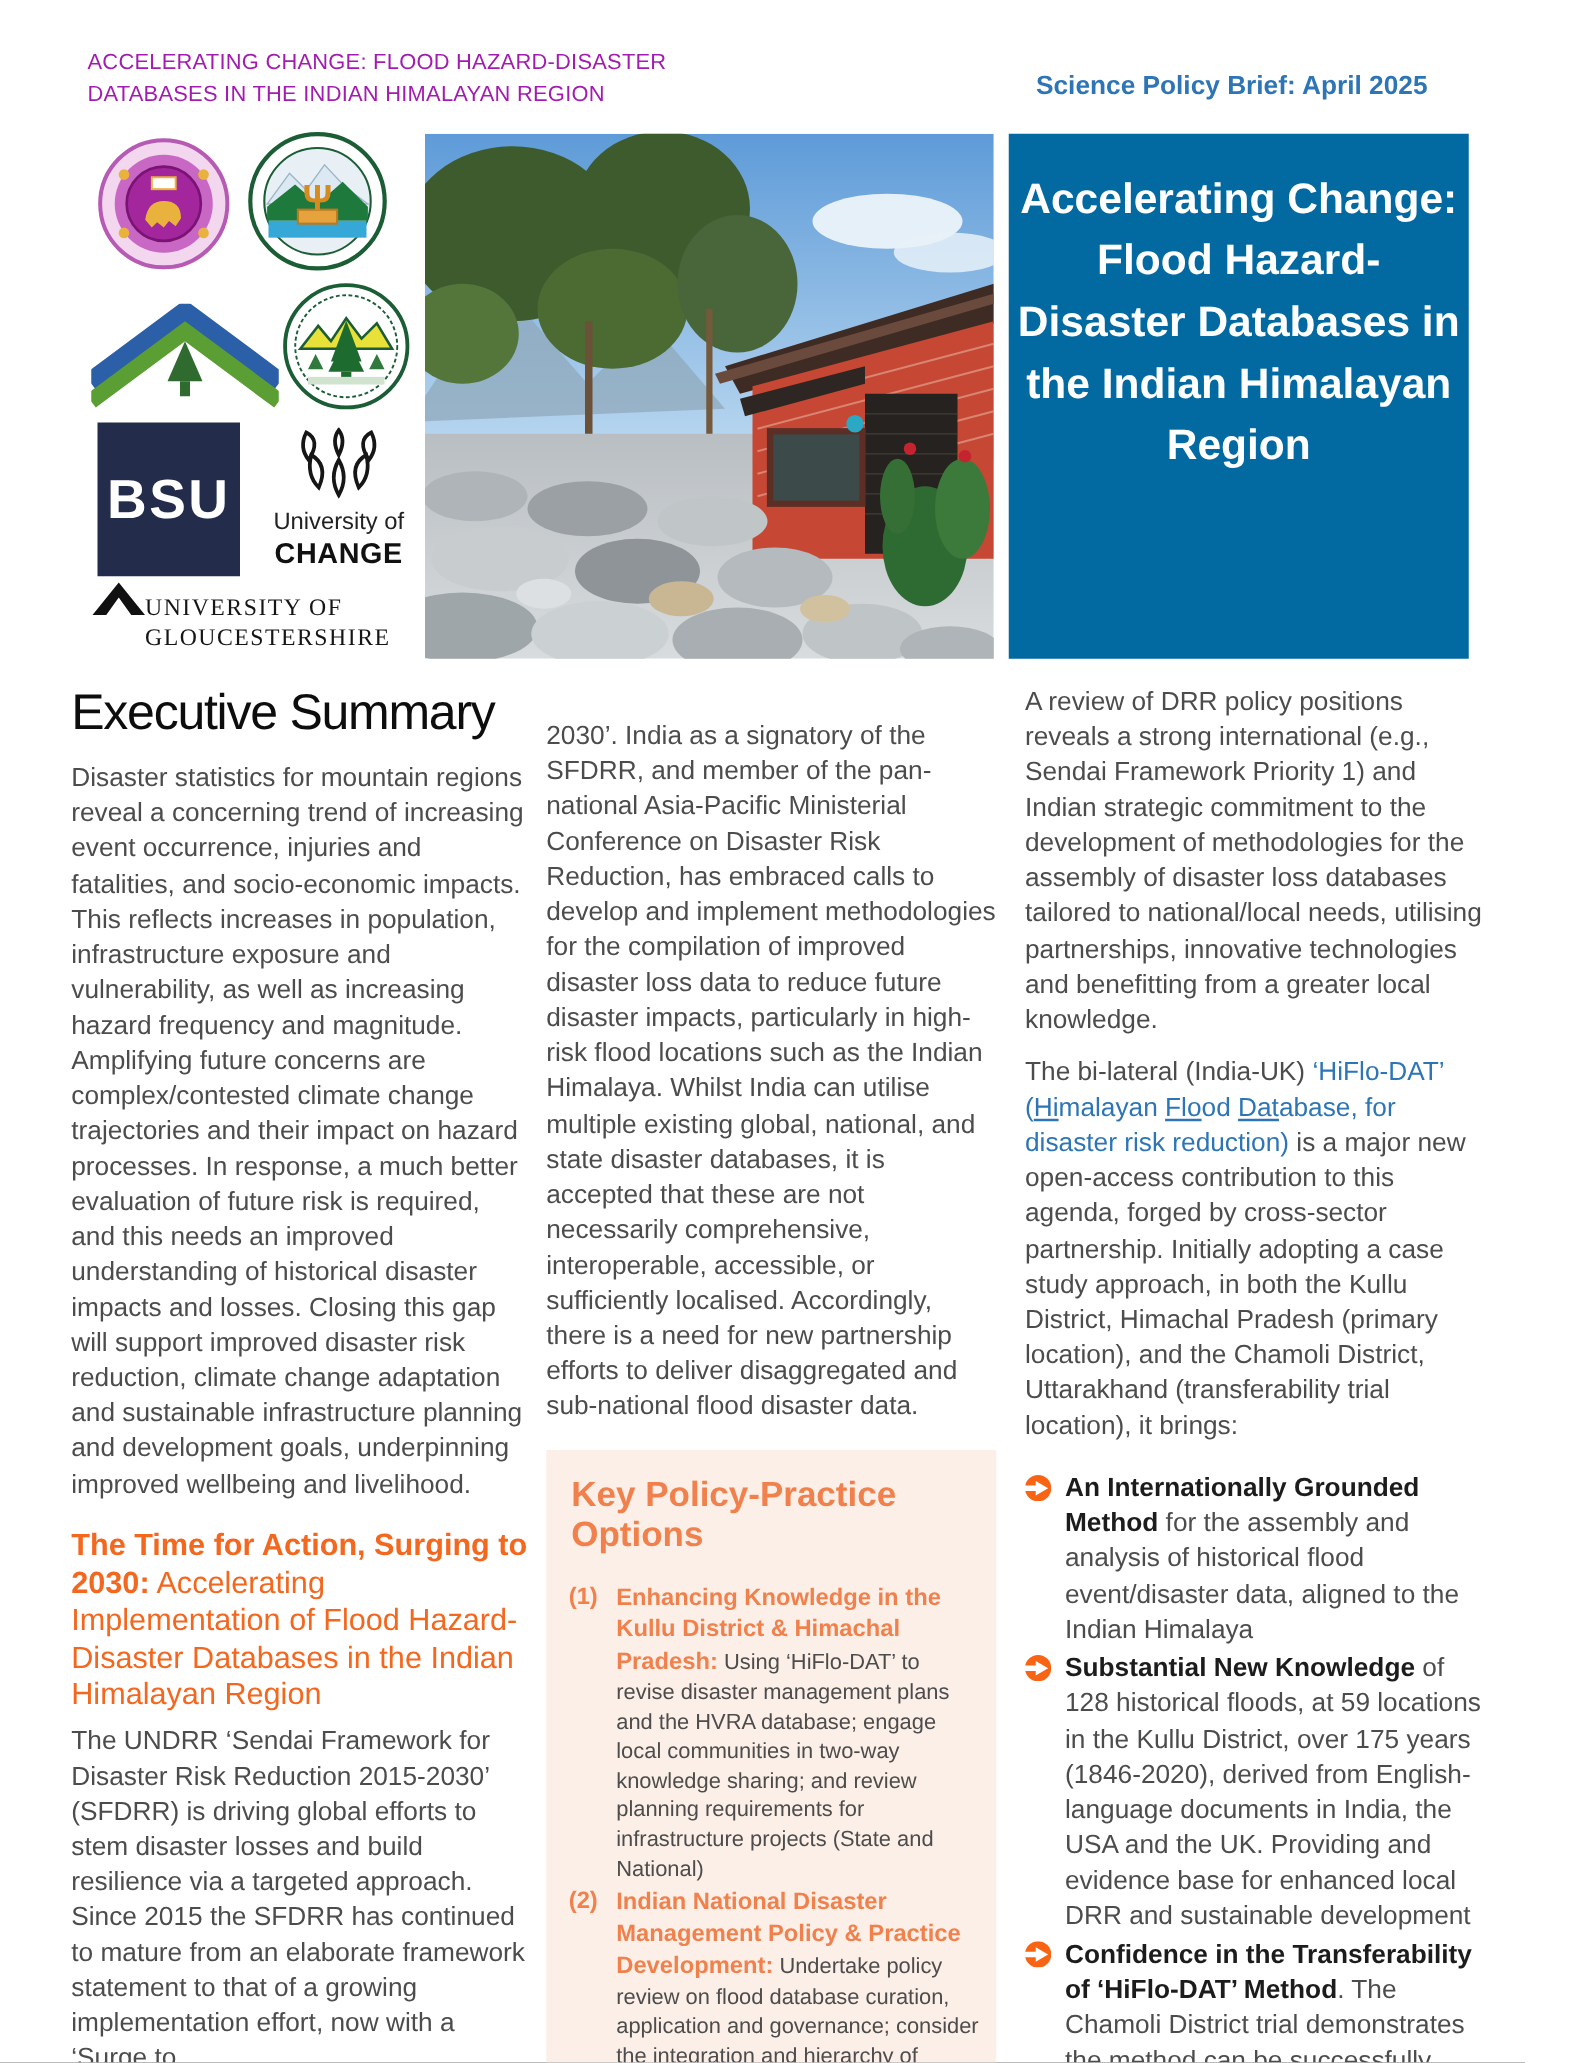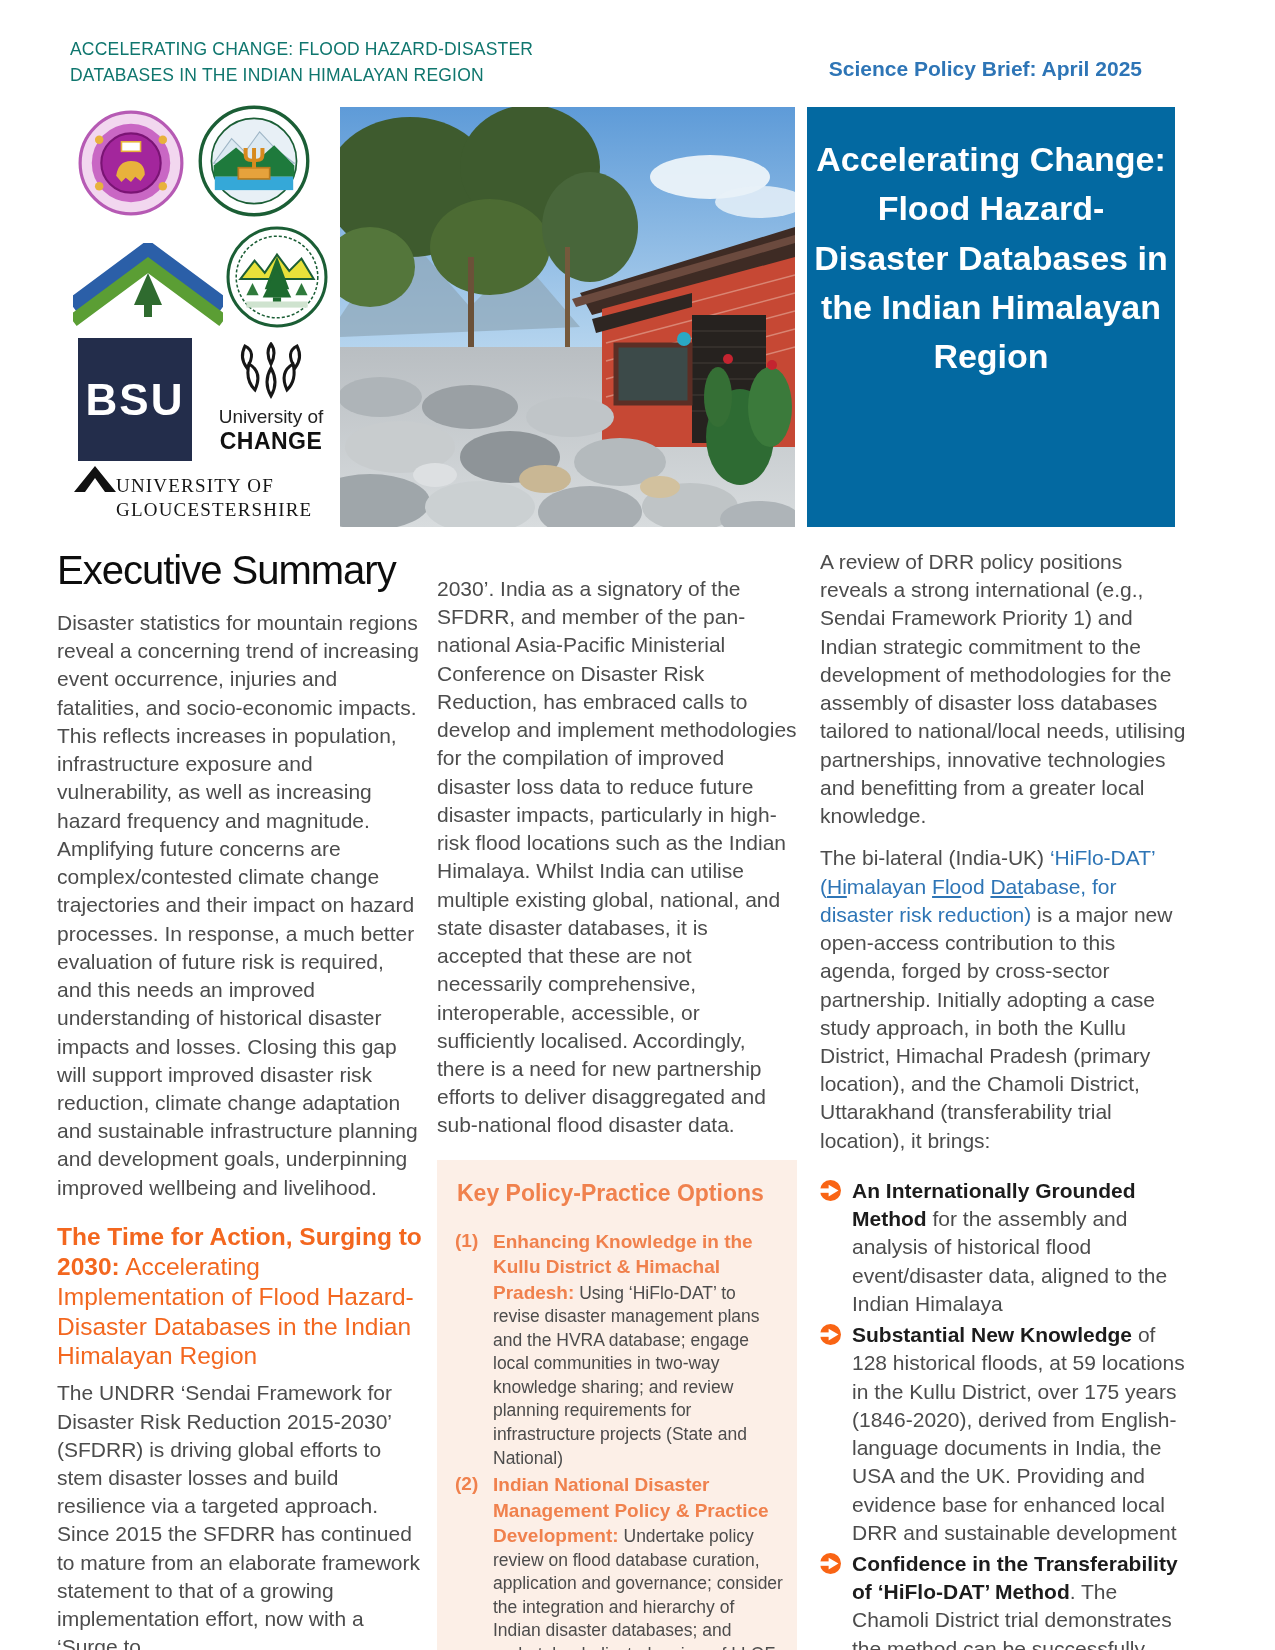--- a/index.html
+++ b/index.html
@@ -4,21 +4,21 @@
 <style>
   * { margin:0; padding:0; box-sizing:border-box; }
   html,body { background:#888; }
   .page {
     position:relative; width:1275px; height:1650px; margin:0 auto;
     background:#ffffff; overflow:hidden;
     font-family:"Liberation Sans", sans-serif;
   }
   
   .kicker { position:absolute; left:70px; top:36px; width:540px;
-    font-size:17.5px; line-height:1.5; color:#0f766e; letter-spacing:.2px; }
+    font-size:17.5px; line-height:1.5; color:#a21caf; letter-spacing:.2px; }
   .brief { position:absolute; top:57px; right:133px;
     font-size:21px; font-weight:bold; color:#2E75B6; }
   
   .logos { position:absolute; left:70px; top:105px; width:268px; height:432px; }
   .logo { position:absolute; }
   .bsu-box { width:114px; height:123px; background:#232D4B; color:#fff;
     display:flex; align-items:center; justify-content:center;
     font-weight:bold; font-size:44px; letter-spacing:2px; }
   .cumbria { width:118px; height:106px; text-align:center; }
   .cumbria .cumb-l1 { font-size:19px; color:#222; margin-top:2px; }
@@ -38,21 +38,21 @@
   .col { position:absolute; top:548px; }
   .col1 { left:57px;  width:366px; }
   .col2 { left:437px; width:360px; padding-top:27px; }
   .col3 { left:820px; width:372px; }
   h1.doc { font-size:40px; font-weight:normal; color:#0d0d0d; letter-spacing:-1px; margin:0 0 16px 0; }
   .subhead { font-size:24.5px; line-height:1.22; color:#F3671F; margin:20px 0 8px 0; }
   .subhead b { font-weight:bold; }
   .bodytext { font-size:21px; line-height:1.345; color:#4C4C4C; margin-bottom:14px; }
   
   .panel { background:#FCEFE7; margin-top:20px; padding:16px 12px 18px 18px; }
-  .panel h2 { font-size:23px; font-weight:bold; color:#F0814D; margin:4px 0 22px 2px; }
+  .panel h2 { font-size:28px; font-weight:bold; color:#F0814D; margin:4px 0 22px 2px; }
   .pp-item { display:flex; margin-bottom:2px; }
   .pp-num { width:38px; flex-shrink:0; color:#F0814D; font-weight:bold; font-size:19px; line-height:1.3; }
   .pp-body { flex:1; font-size:17.5px; line-height:1.345; color:#4C4C4C; }
   .pp-head { color:#F0814D; font-weight:bold; font-size:19px; }
   
   .blue { color:#2E75B6; }
   .blue-u { color:#2E75B6; text-decoration:underline; }
   .bullets { list-style:none; margin-top:22px; }
   .bullets li { display:flex; gap:11px; margin-bottom:3px; }
   .bullet-icon { flex-shrink:0; margin-top:3px; }

